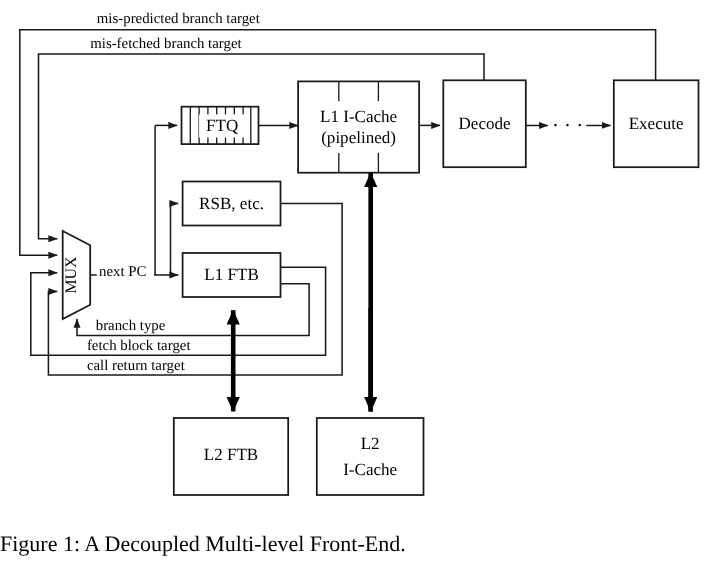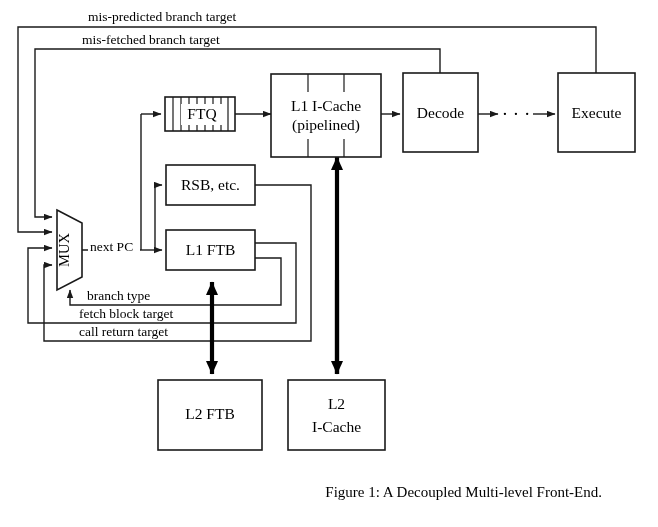--- a/index.html
+++ b/index.html
@@ -10,22 +10,22 @@
   .box{fill:#ffffff;stroke:#1a1a1a;stroke-width:1.6;}
   .divider{stroke:#1a1a1a;stroke-width:1.2;}
   .wire{stroke:#1a1a1a;stroke-width:1.4;fill:none;}
   .wire-thick{stroke:#000000;stroke-width:4.2;fill:none;}
   .boxlabel{font-family:"Liberation Serif", serif;font-size:15.5px;fill:#000;
             text-anchor:middle;dominant-baseline:middle;}
   .wirelabel{font-family:"Liberation Serif", serif;font-size:13.5px;fill:#000;}
   .muxlabel{font-family:"Liberation Serif", serif;font-size:14.5px;fill:#000;
             text-anchor:middle;}
   .dots{font-family:"Liberation Serif", serif;font-size:19px;fill:#000;text-anchor:middle;}
-  #caption{position:absolute;left:0;top:484px;width:602px;text-align:right;
-           font-family:"Liberation Serif", serif;font-size:15px;color:#000;}
+  #caption{position:absolute;left:0;top:484px;width:602px;text-align:left;
+           font-family:"Liberation Serif", serif;font-size:20px;color:#000;}
 </style>
 </head>
 <body>
 
 <div id="figure-root">
 
   <svg id="diagram" viewBox="0 0 658 527">
     <defs>
       <marker id="arw" markerWidth="9" markerHeight="9" refX="8" refY="3.2" orient="auto" markerUnits="userSpaceOnUse">
         <path d="M0,0 L8.5,3.2 L0,6.4 z" fill="#1a1a1a"></path>

